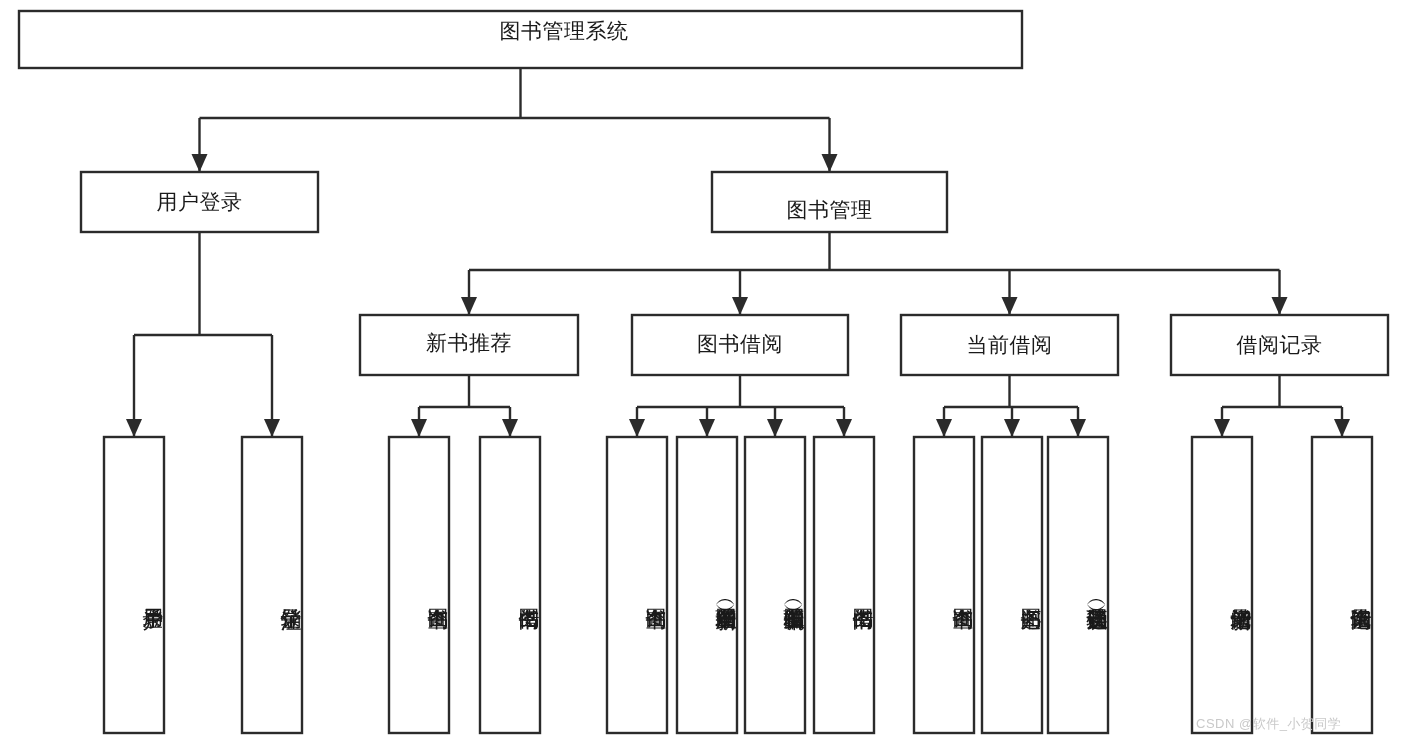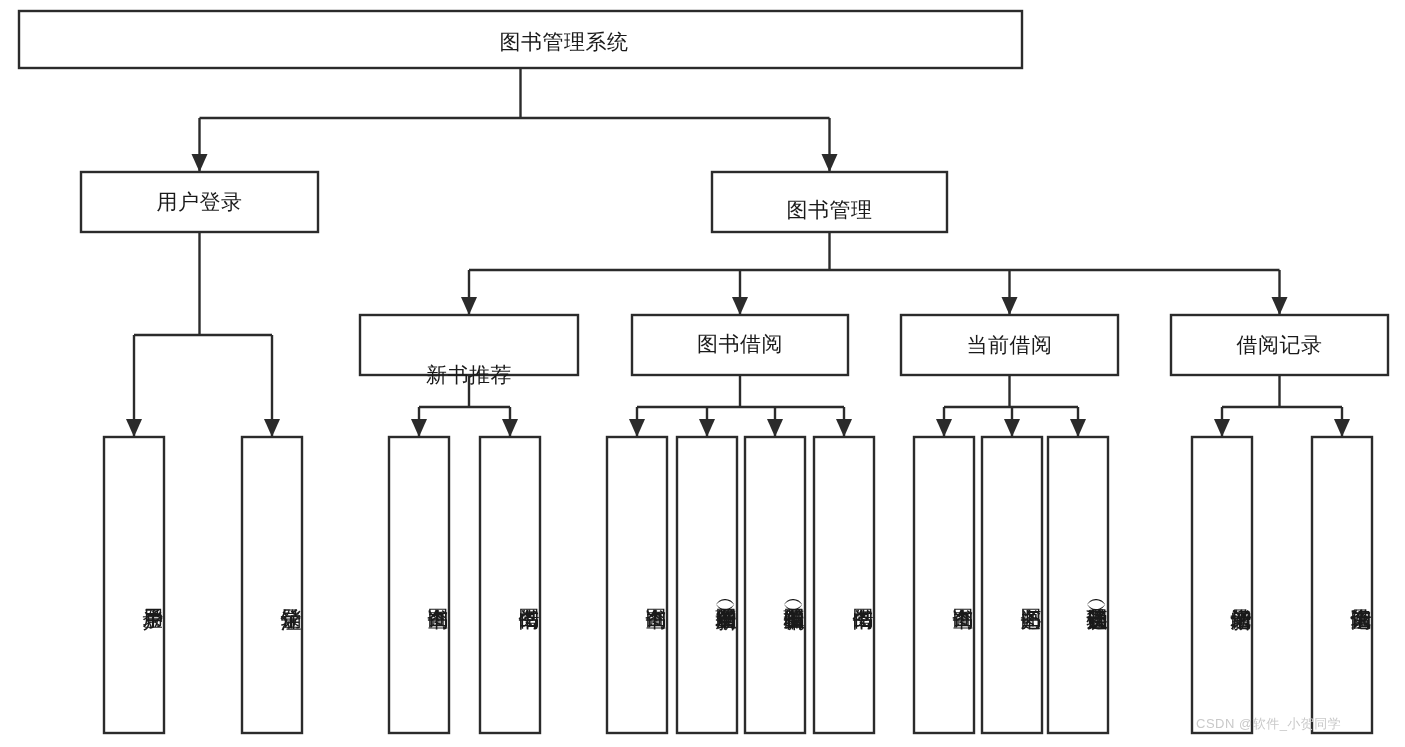--- a/index.html
+++ b/index.html
@@ -149,24 +149,24 @@
         <rect x="814" y="437" width="60" height="296" class="node-box"></rect>
         <rect x="914" y="437" width="60" height="296" class="node-box"></rect>
         <rect x="982" y="437" width="60" height="296" class="node-box"></rect>
         <rect x="1048" y="437" width="60" height="296" class="node-box"></rect>
         <rect x="1192" y="437" width="60" height="296" class="node-box"></rect>
         <rect x="1312" y="437" width="60" height="296" class="node-box"></rect>
       </g>
   </svg>
 
   <div id="labels-layer">
-      <div class="node-label-h" style="left: 19px; top: 13px; width: 1090px; height: 57px;">图书管理系统</div>
+      <div class="node-label-h" style="left: 19px; top: 2px; width: 1090px; height: 57px;">图书管理系统</div>
       <div class="node-label-h" style="left: 81px; top: 172px; width: 237px; height: 60px;">用户登录</div>
       <div class="node-label-h" style="left: 712px; top: 172px; width: 235px; height: 76px;">图书管理</div>
-      <div class="node-label-h" style="left: 360px; top: 315px; width: 218px; height: 56px; margin-top: 32px;">新书推荐</div>
+      <div class="node-label-h" style="left: 360px; top: 315px; width: 218px; height: 56px;">新书推荐</div>
       <div class="node-label-h" style="left: 632px; top: 315px; width: 216px; height: 57px;">图书借阅</div>
       <div class="node-label-h" style="left: 901px; top: 315px; width: 217px; height: 60px;">当前借阅</div>
       <div class="node-label-h" style="left: 1171px; top: 315px; width: 217px; height: 60px;">借阅记录</div>
       <div class="node-label-v" style="left: 104px; top: 437px; width: 60px; height: 296px; padding-top: 14px; box-sizing: border-box;">用户登录</div>
       <div class="node-label-v" style="left: 242px; top: 437px; width: 60px; height: 296px; padding-top: 14px; box-sizing: border-box;">注销登录</div>
       <div class="node-label-v" style="left: 389px; top: 437px; width: 60px; height: 296px; padding-top: 14px; box-sizing: border-box;">查询图书</div>
       <div class="node-label-v" style="left: 480px; top: 437px; width: 60px; height: 296px; padding-top: 14px; box-sizing: border-box;">借阅图书</div>
       <div class="node-label-v" style="left: 607px; top: 437px; width: 60px; height: 296px; padding-top: 14px; box-sizing: border-box;">查询图书</div>
       <div class="node-label-v" style="left: 677px; top: 437px; width: 60px; height: 296px; padding-top: 14px; box-sizing: border-box;">新增图书（管理员）</div>
       <div class="node-label-v" style="left: 745px; top: 437px; width: 60px; height: 296px; padding-top: 14px; box-sizing: border-box;">编辑图书（管理员）</div>

